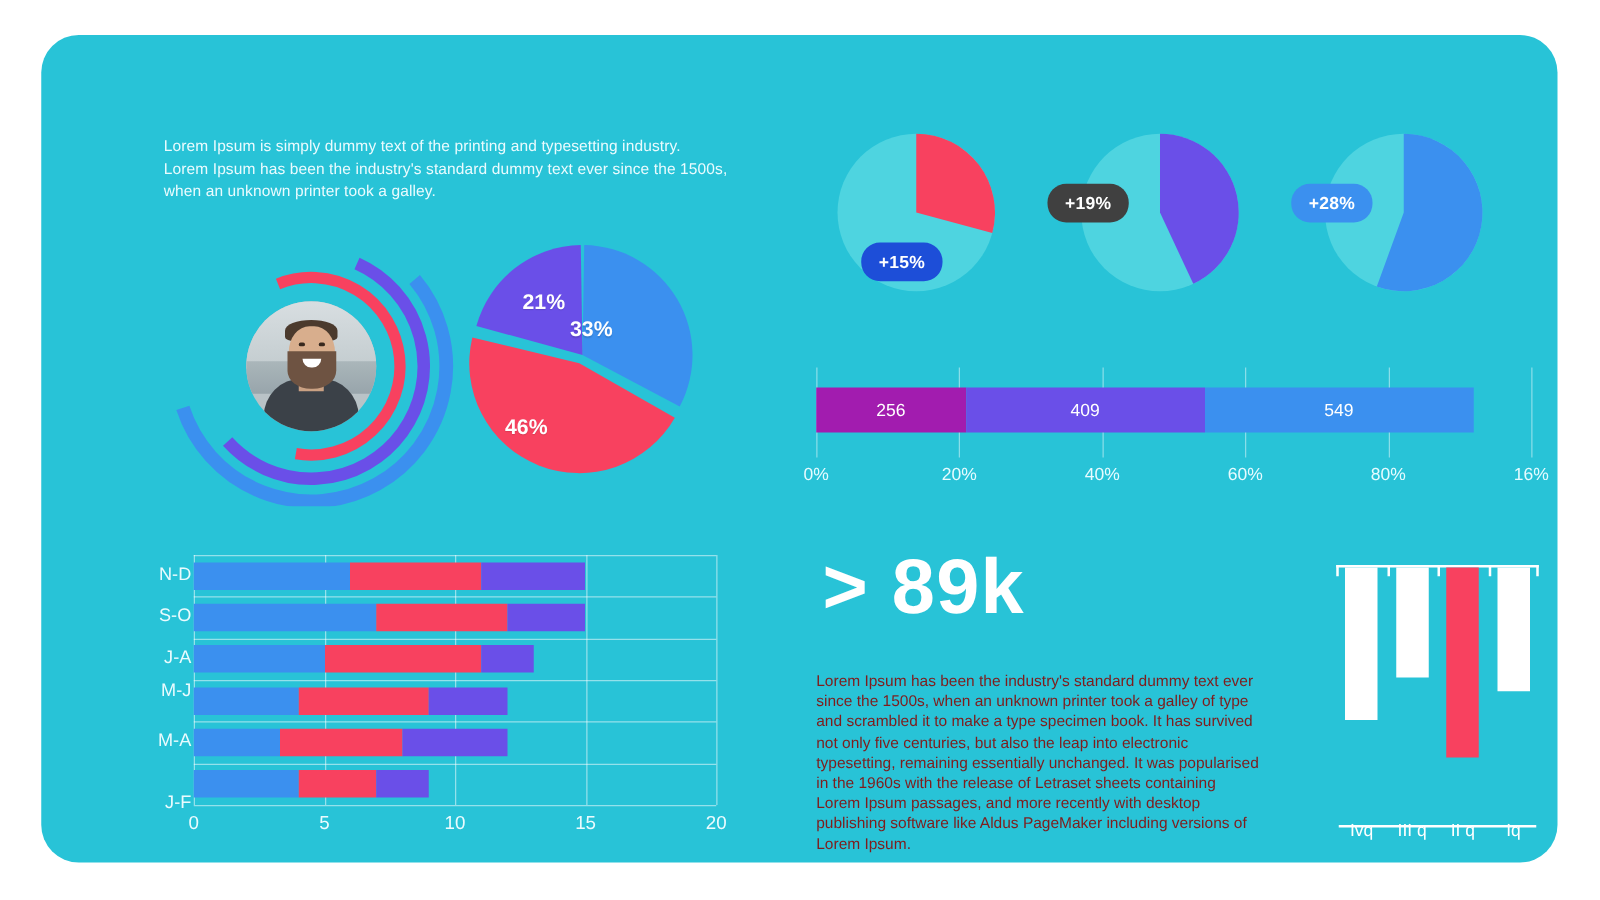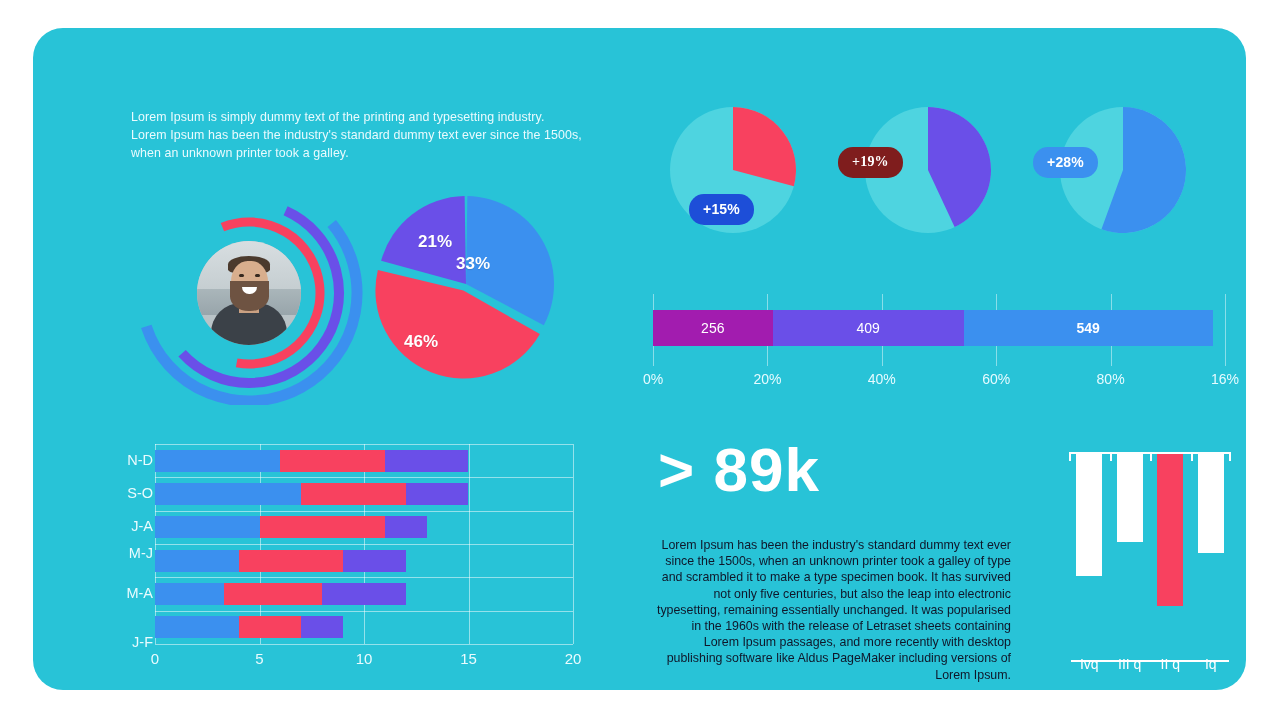--- a/index.html
+++ b/index.html
@@ -101,21 +101,21 @@
                      color:#eafbfe; font-size:15px; }
 
   
   #bignum {
     left: 625px; top: 411px;
     color:#ffffff; font-size: 62px; font-weight: bold; letter-spacing: 1px;
     line-height: 62px;
   }
   #body2 {
     left: 620px; top: 509px; width: 358px;
-    color:#0f172a; font-size: 12.4px; line-height: 16.2px; text-align: right;
+    color:#7f1d1d; font-size: 12.4px; line-height: 16.2px;
   }
 
   
   #col { left: 1036px; top: 420px; width: 162px; height: 230px; }
   #col .axis { position:absolute; left:0; top:4px; width:162px; height:2px;
                background:#ffffff; }
   #col .tick { position:absolute; top:4px; width:2px; height:9px; background:#ffffff; }
   #col .dbar { position:absolute; top:6px; width:26px; }
   #col .baseline { position:absolute; left:2px; top:212px; width:158px; height:2px;
                    background:#ffffff; }
@@ -180,21 +180,21 @@
     <div class="badge" id="mb0" style="left: 55px; top: 116px; background: #1d4ed8;">+15%</div>
 
     <div class="minipie" id="mp1" style="left:230px; top:28px;">
       <svg width="128" height="128" viewBox="0 0 128 128">
           <g id="mp1g">
             <circle cx="64" cy="64" r="63" fill="#4ed4e0"></circle>
             <path d="M 64 64 L 64 1 A 63 63 0 0 1 90.62495048966406 121.09739058330894 Z" fill="#6a4fe8"></path>
           </g>
         </svg>
     </div>
-    <div class="badge" id="mb1" style="left: 204px; top: 69px; background: #7f1d1d; font-family: Liberation Serif, serif;">+19%</div>
+    <div class="badge" id="mb1" style="left: 204px; top: 69px; background: #404040;">+19%</div>
 
     <div class="minipie" id="mp2" style="left:425px; top:28px;">
       <svg width="128" height="128" viewBox="0 0 128 128">
           <g id="mp2g">
             <circle cx="64" cy="64" r="63" fill="#4ed4e0"></circle>
             <path d="M 64 64 L 64 1 A 63 63 0 1 1 42.452730970482875 123.20063510951223 Z" fill="#3b90ef"></path>
           </g>
         </svg>
     </div>
     <div class="badge" id="mb2" style="left: 399px; top: 69px; background: rgb(59, 144, 239);">+28%</div>
@@ -208,21 +208,21 @@
       <div class="tk" style="left: 457.6px;"></div>
       <div class="tk" style="left: 572px;"></div>
     </div>
   <div class="abs" id="stackwrap">
       <div class="seg" style="left: 0px; width: 119.548px; background: #a21caf;">
         <span>256</span>
       </div>
       <div class="seg" style="left: 119.548px; width: 191.048px; background: rgb(106, 79, 232); text-align: right;">
         <span>409</span>
       </div>
-      <div class="seg" style="left: 310.596px; width: 249px; background: rgb(59, 144, 239); font-weight: bold;">
+      <div class="seg" style="left: 310.596px; width: 215px; background: rgb(59, 144, 239);">
         <span>549</span>
       </div>
     </div>
   <div class="abs" id="stacklabels">
       <span style="left: -4px;">0%</span>
       <span style="left: 110.4px;">20%</span>
       <span style="left: 224.8px;">40%</span>
       <span style="left: 339.2px;">60%</span>
       <span style="left: 453.6px;">80%</span>
       <span style="left: 568px;">16%</span>

